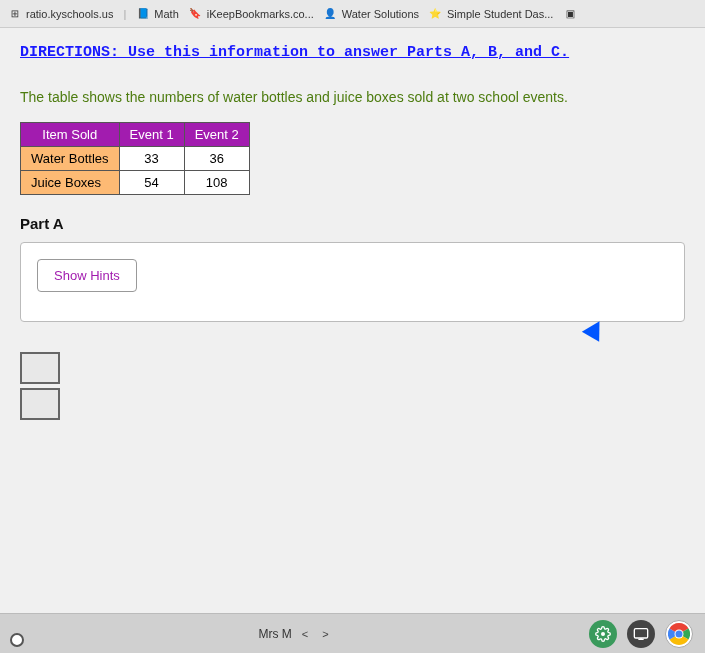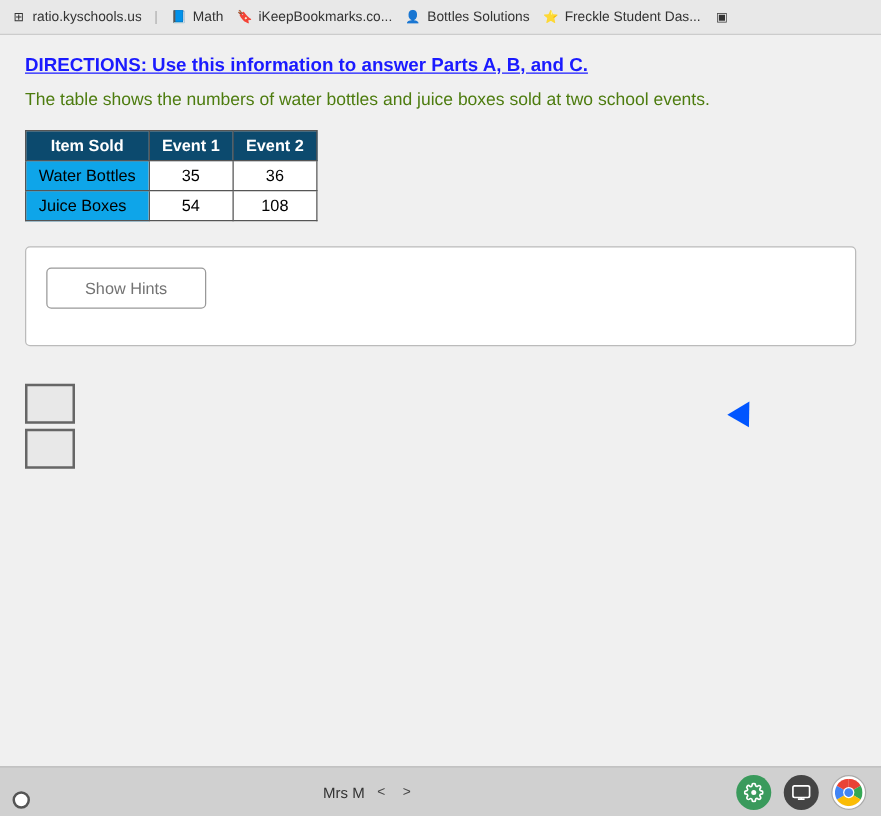--- a/index.html
+++ b/index.html
@@ -53,22 +53,23 @@
       background: #f0f0f0;
       height: calc(653px - 28px - 36px);
       padding: 16px 20px;
       overflow-y: auto;
     }
 
     .directions {
       font-size: 15px;
       font-weight: bold;
       color: #1a1aff;
-      margin-bottom: 8px;
+      margin-bottom: 26px;
       text-decoration: underline;
+      font-family: Liberation Mono, monospace;
     }
 
     .intro-text {
       font-size: 14px;
       color: #4d7c0f;
       margin-bottom: 14px;
       line-height: 1.5;
     }
 
     
@@ -78,28 +79,28 @@
       font-size: 13px;
     }
 
     .data-table th, .data-table td {
       border: 1px solid #555;
       padding: 4px 10px;
       text-align: center;
     }
 
     .data-table th {
-      background: #0c4a6e;
+      background: #a21caf;
       color: white;
-      font-weight: bold;
+      font-weight: normal;
     }
 
     .data-table td:first-child {
       text-align: left;
-      background: #0ea5e9;
+      background: #fdba74;
     }
 
     .data-table td {
       background: white;
     }
 
     .part-label {
       font-size: 15px;
       font-weight: bold;
       color: #111;
@@ -127,23 +128,23 @@
       padding: 16px;
       margin-bottom: 20px;
       min-height: 80px;
       position: relative;
     }
 
     .show-hints-btn {
       background: white;
       border: 1px solid #999;
       border-radius: 4px;
-      padding: 8px 30px;
+      padding: 8px 16px;
       font-size: 13px;
-      color: #737373;
+      color: #a21caf;
       cursor: pointer;
       display: inline-block;
     }
 
     
     .input-boxes {
       display: flex;
       flex-direction: column;
       gap: 4px;
       margin-top: 30px;
@@ -250,25 +251,25 @@
   <span class="site-tab">
     <span class="site-icon">📘</span>
     <span>Math</span>
   </span>
   <span class="site-tab">
     <span class="site-icon">🔖</span>
     <span>iKeepBookmarks.co...</span>
   </span>
   <span class="site-tab">
     <span class="site-icon">👤</span>
-    <span>Bottles Solutions</span>
+    <span>Water Solutions</span>
   </span>
   <span class="site-tab">
     <span class="site-icon">⭐</span>
-    <span>Freckle Student Das...</span>
+    <span>Simple Student Das...</span>
   </span>
   <span class="site-tab">
     <span class="site-icon">▣</span>
   </span>
 </div>
 
 <div class="main-content">
 
   <div class="directions">DIRECTIONS: Use this information to answer Parts A, B, and C.</div>
 
@@ -278,31 +279,32 @@
     <thead>
       <tr>
         <th>Item Sold</th>
         <th>Event 1</th>
         <th>Event 2</th>
       </tr>
     </thead>
     <tbody>
       <tr>
         <td>Water Bottles</td>
-        <td>35</td>
+        <td>33</td>
         <td>36</td>
       </tr>
       <tr>
         <td>Juice Boxes</td>
         <td>54</td>
         <td>108</td>
       </tr>
     </tbody>
   </table>
 
+  <p class="part-label">Part A</p>
 
 
 
   <div class="answer-area">
     <button class="show-hints-btn">Show Hints</button>
   </div>
 
   <div class="cursor-arrow"></div>
 
   <div class="input-boxes">

